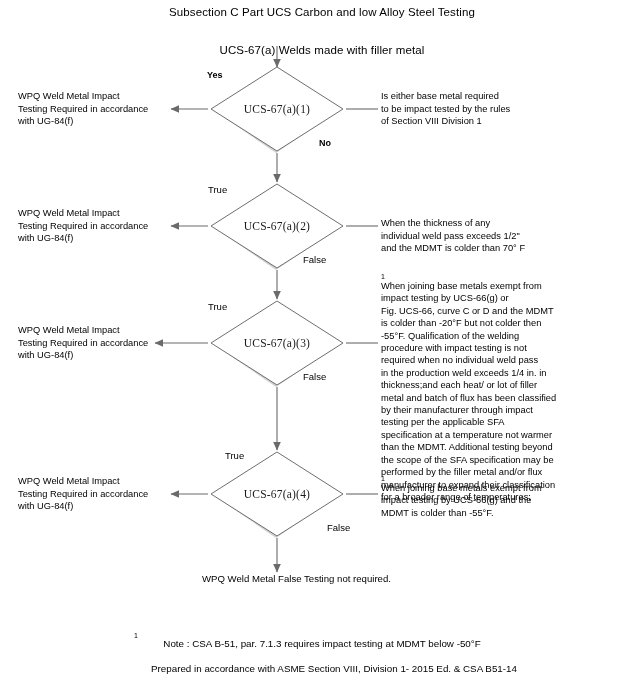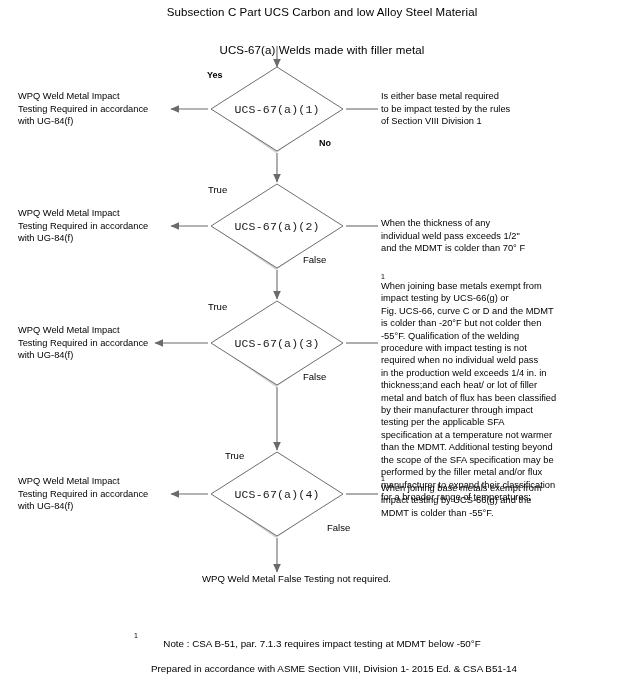--- a/index.html
+++ b/index.html
@@ -53,21 +53,21 @@
   }
   .decision .dlabel {
     position: absolute;
     left: 0;
     top: 0;
     width: 136px;
     height: 88px;
     display: flex;
     align-items: center;
     justify-content: center;
-    font-family: Liberation Mono, monospace;
+    font-family: Liberation Serif, serif;
     font-size: 11.5px;
     color: #1a1a1a;
     letter-spacing: 0.2px;
   }
 
   
   .edge-label {
     position: absolute;
     font-size: 9.5px;
     white-space: nowrap;
@@ -117,21 +117,21 @@
     text-align: center;
     font-size: 9.8px;
     white-space: nowrap;
   }
 </style>
 </head>
 <body>
 
 <div id="page">
 
-  <div class="title-line" id="title-1">Subsection C Part UCS Carbon and low Alloy Steel Material</div>
+  <div class="title-line" id="title-1">Subsection C Part UCS Carbon and low Alloy Steel Testing</div>
   <div class="title-line" id="title-2">UCS-67(a) Welds made with filler metal</div>
 
   <svg id="connectors" viewBox="0 0 644 689" xmlns="http://www.w3.org/2000/svg">
     <defs>
       <marker id="arrowhead" markerWidth="9" markerHeight="9" refX="8" refY="4.2" orient="auto" markerUnits="userSpaceOnUse">
         <path d="M0,0.4 L8.5,4.2 L0,8 z" fill="#6a6a6a"></path>
       </marker>
     </defs>
 
     <line x1="277" y1="46" x2="277" y2="67" stroke="#6a6a6a" stroke-width="1.1" marker-end="url(#arrowhead)"></line>

